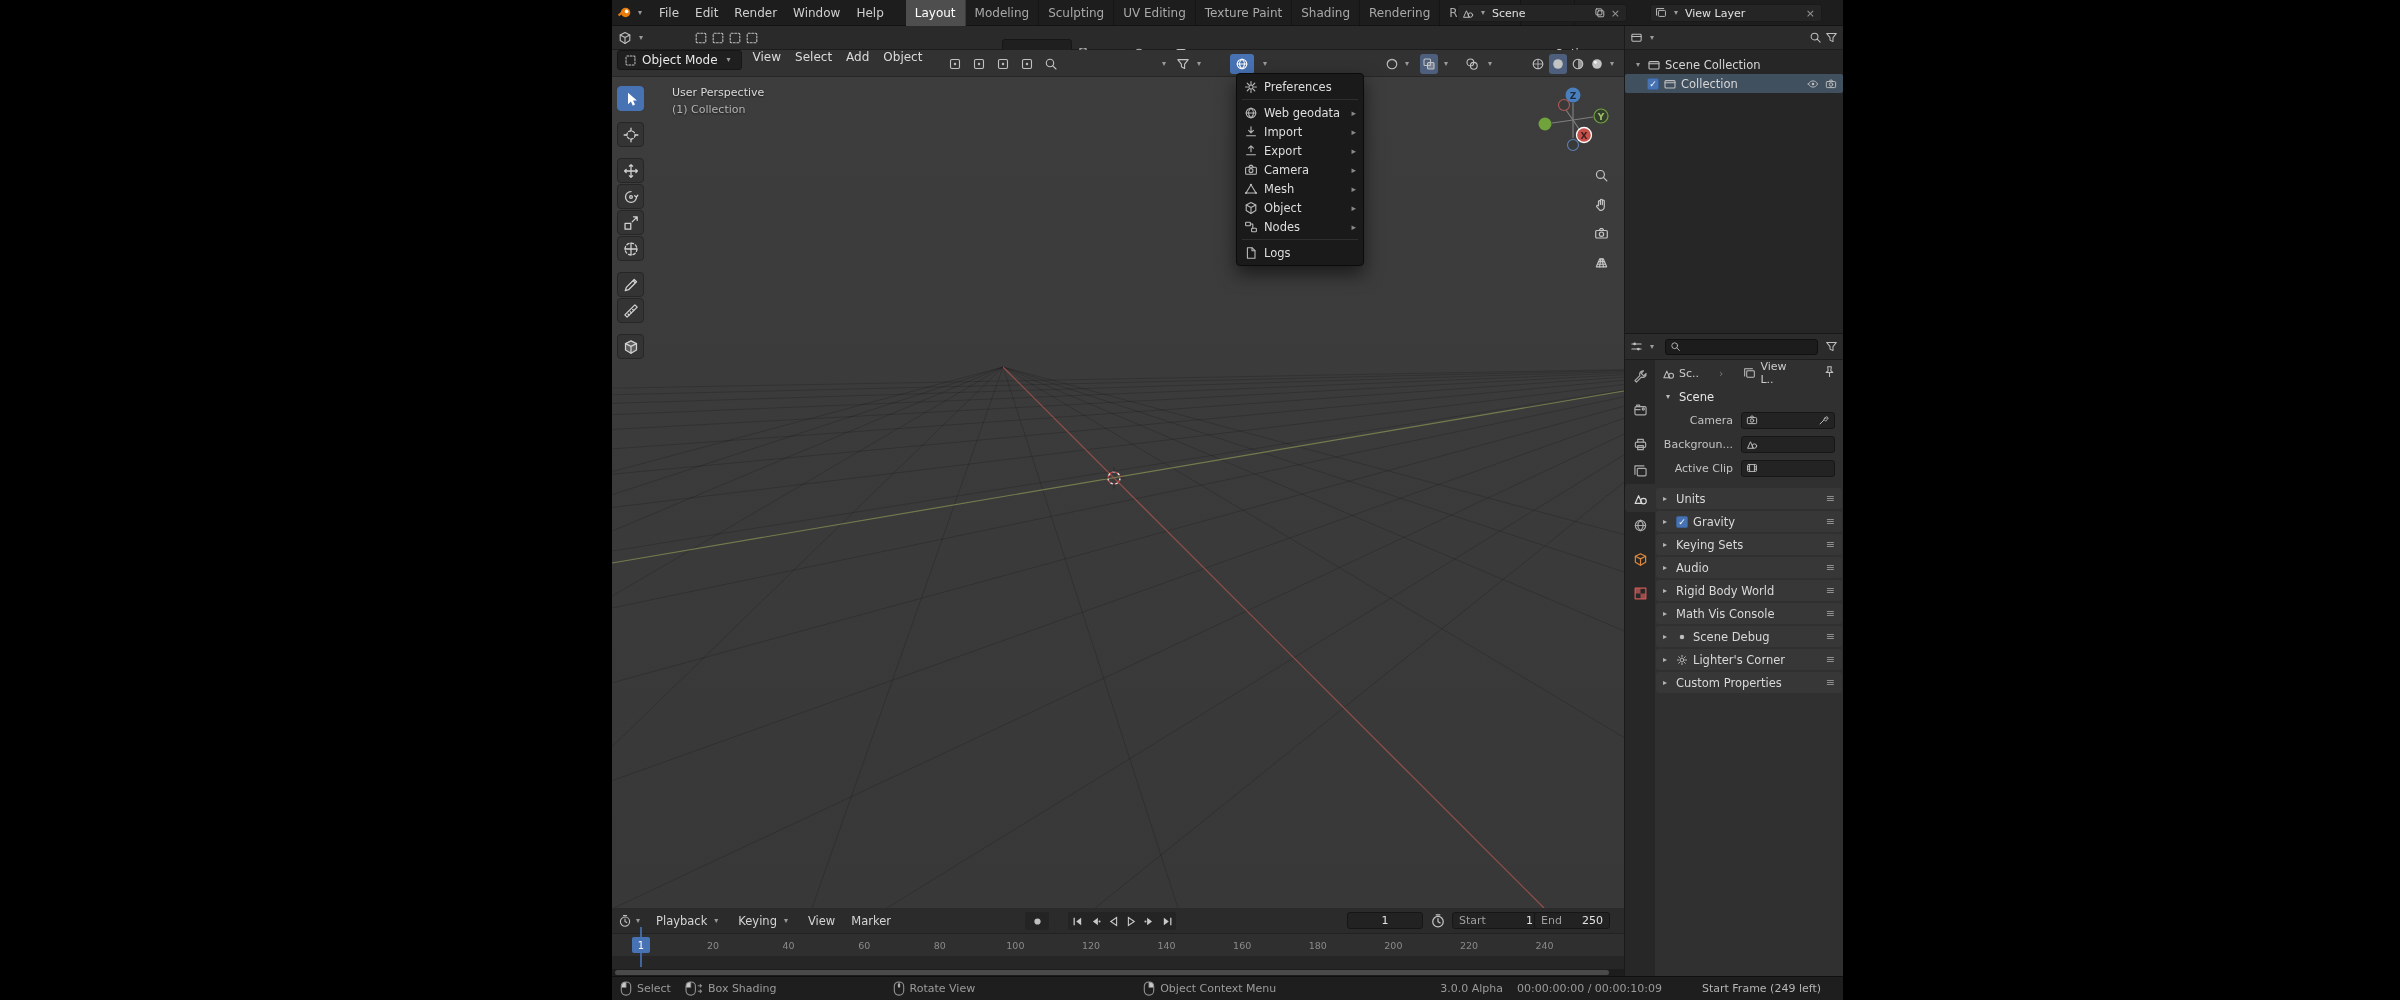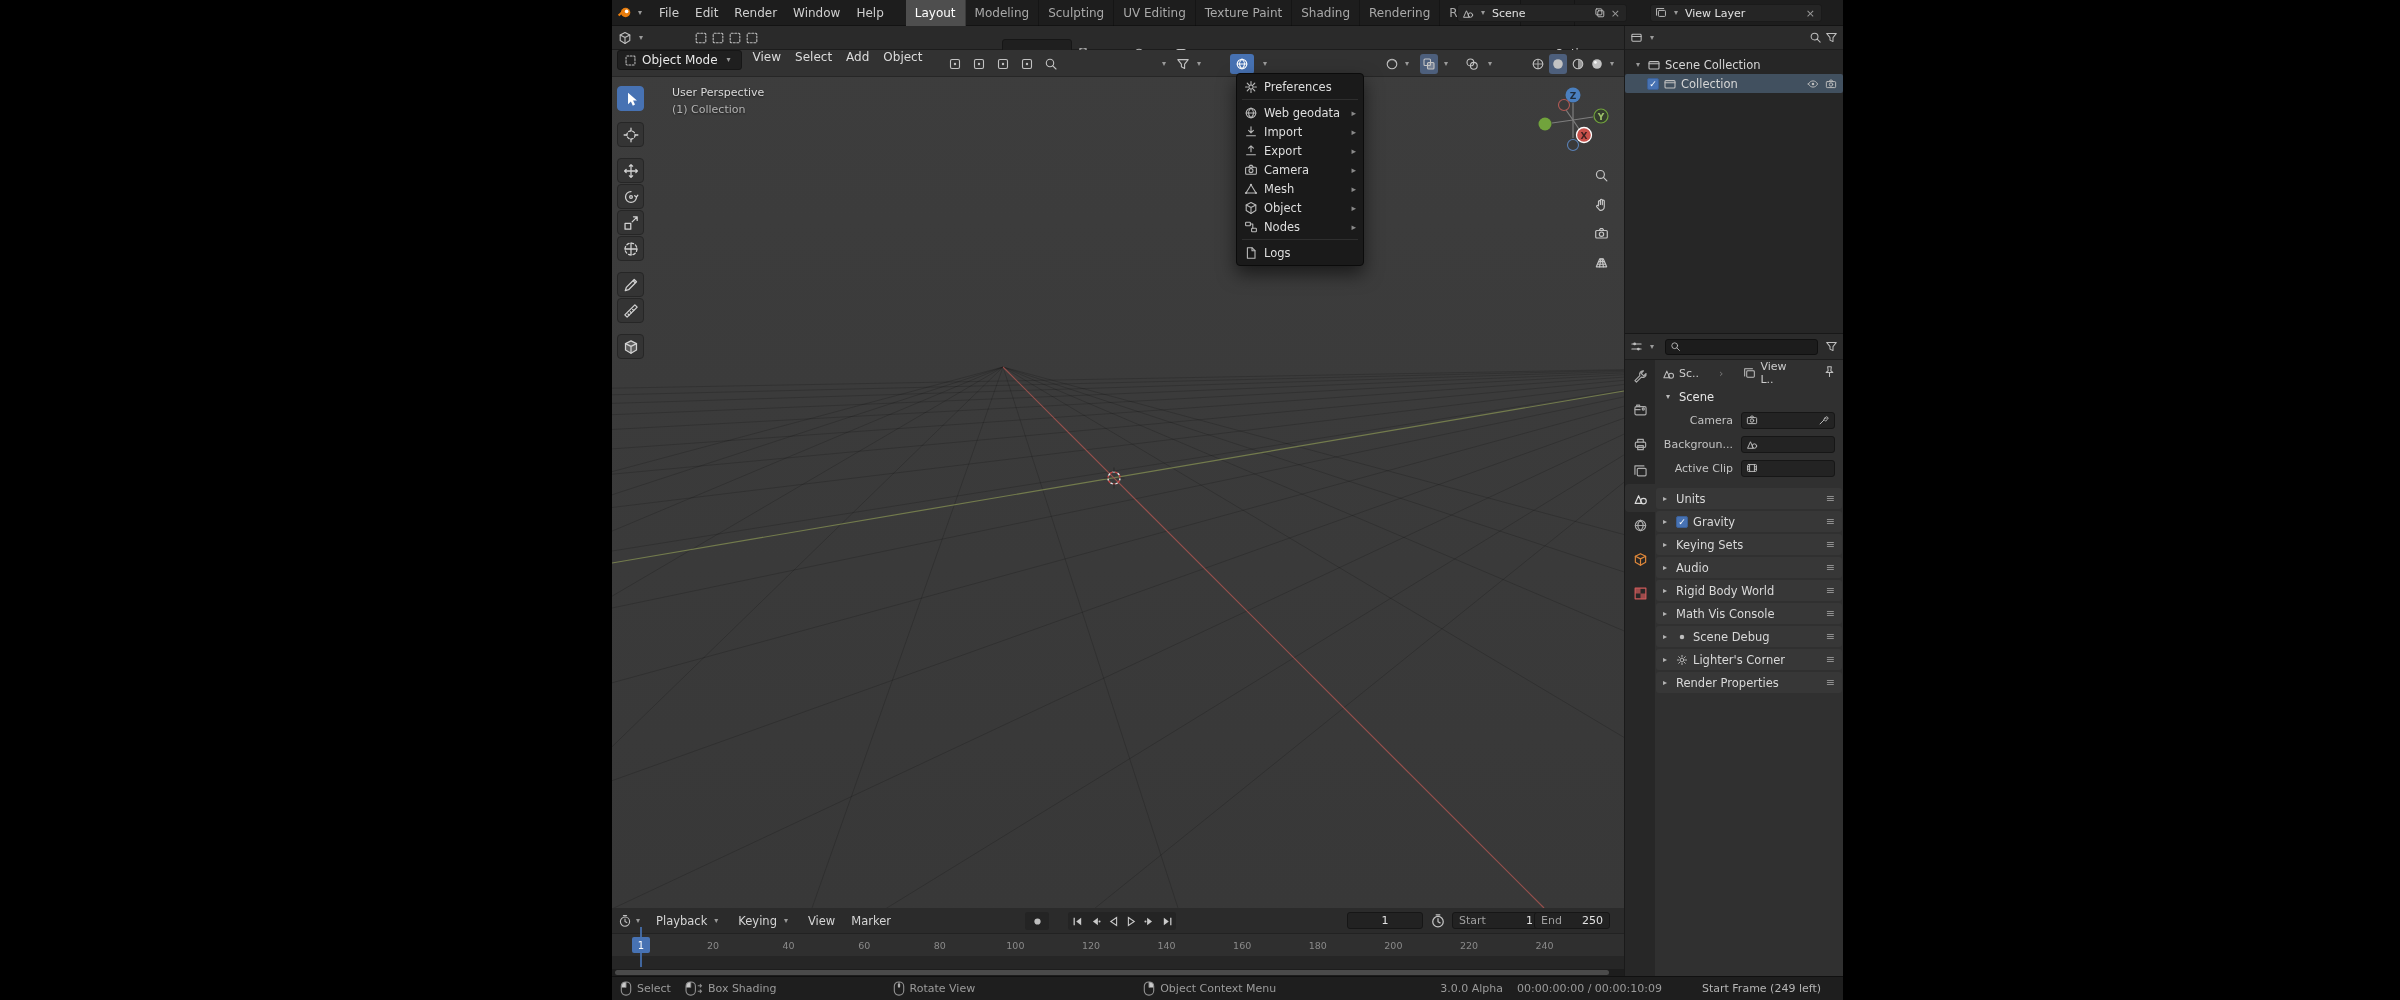--- a/index.html
+++ b/index.html
@@ -877,21 +877,21 @@
                   <svg viewBox="0 0 14 14" fill="none" stroke="currentColor" stroke-width="1.1" stroke-linecap="round" stroke-linejoin="round">
                     <circle cx="7" cy="7" r="2.2"></circle>
                     <path d="M7 1.6v1.6M7 10.8v1.6M1.6 7h1.6M10.8 7h1.6M3.2 3.2l1.1 1.1M9.7 9.7l1.1 1.1M10.8 3.2L9.7 4.3M4.3 9.7l-1.1 1.1"></path>
                   </svg>
                 </span>
                 <span>Lighter's Corner</span>
                 <span class="grip">≡</span>
               </div>
               <div class="psec">
                 <span class="pchev">▸</span>
-                <span>Render Properties</span>
+                <span>Custom Properties</span>
                 <span class="grip">≡</span>
               </div>
             </div>
         </div>
       </div>
     </div>
 
     <div id="gis-menu">
         <div class="gitem">
           <span class="ibox" style="width:14px;height:14px">

